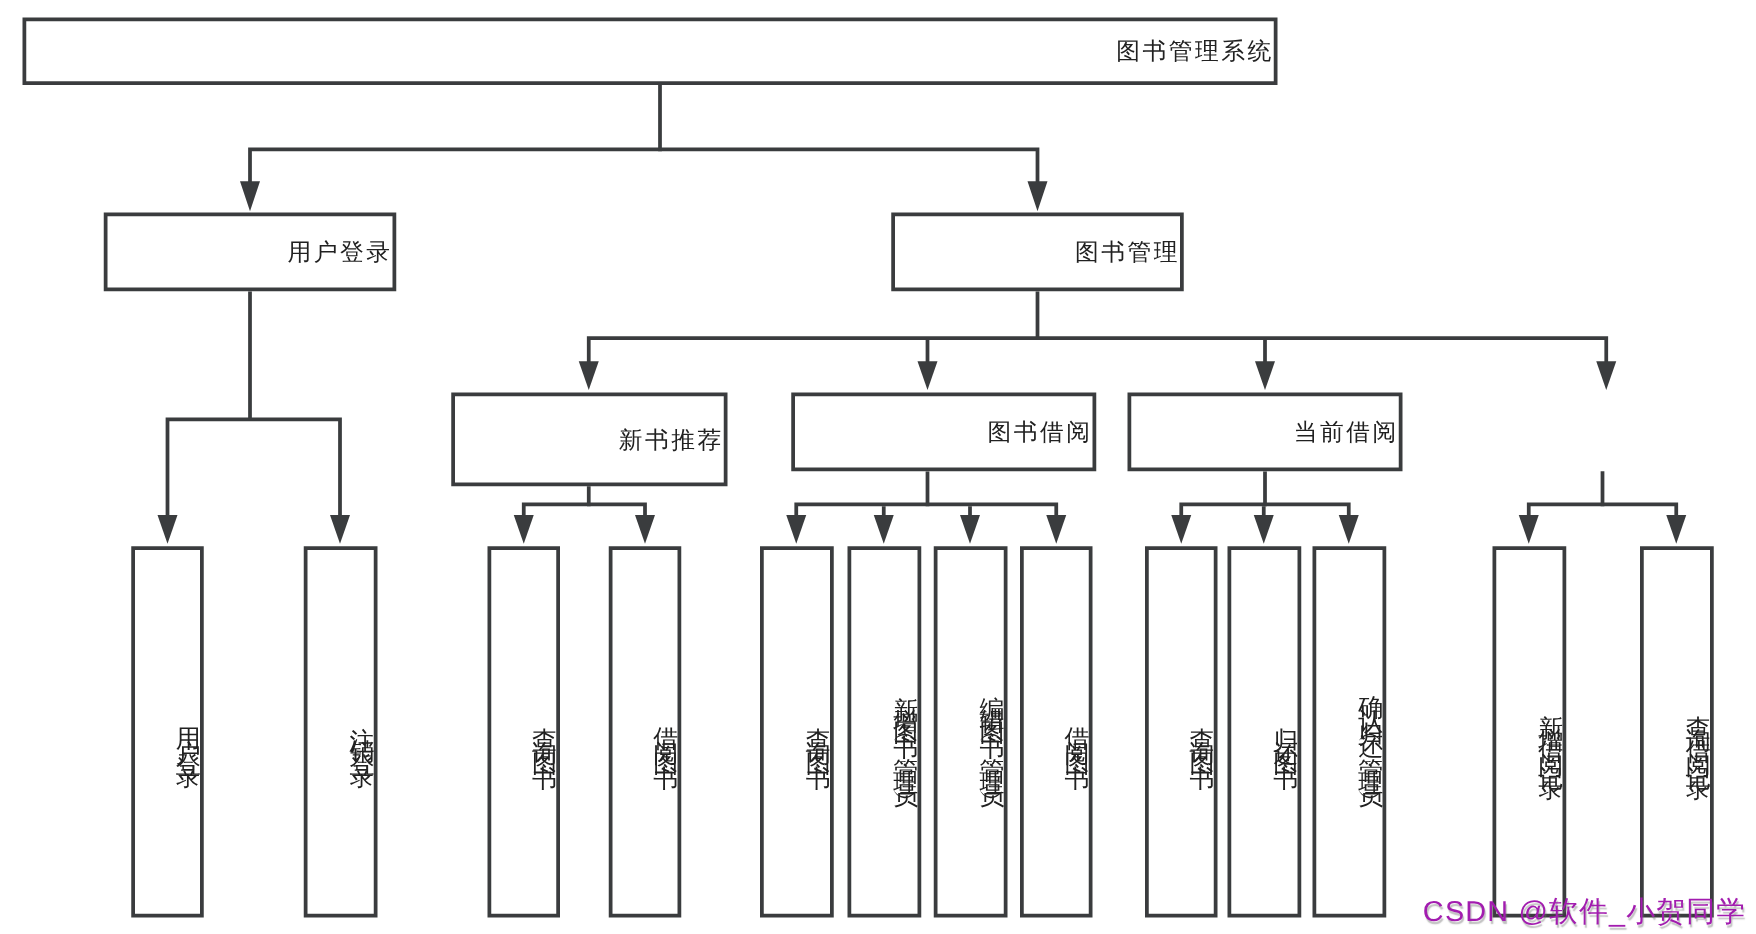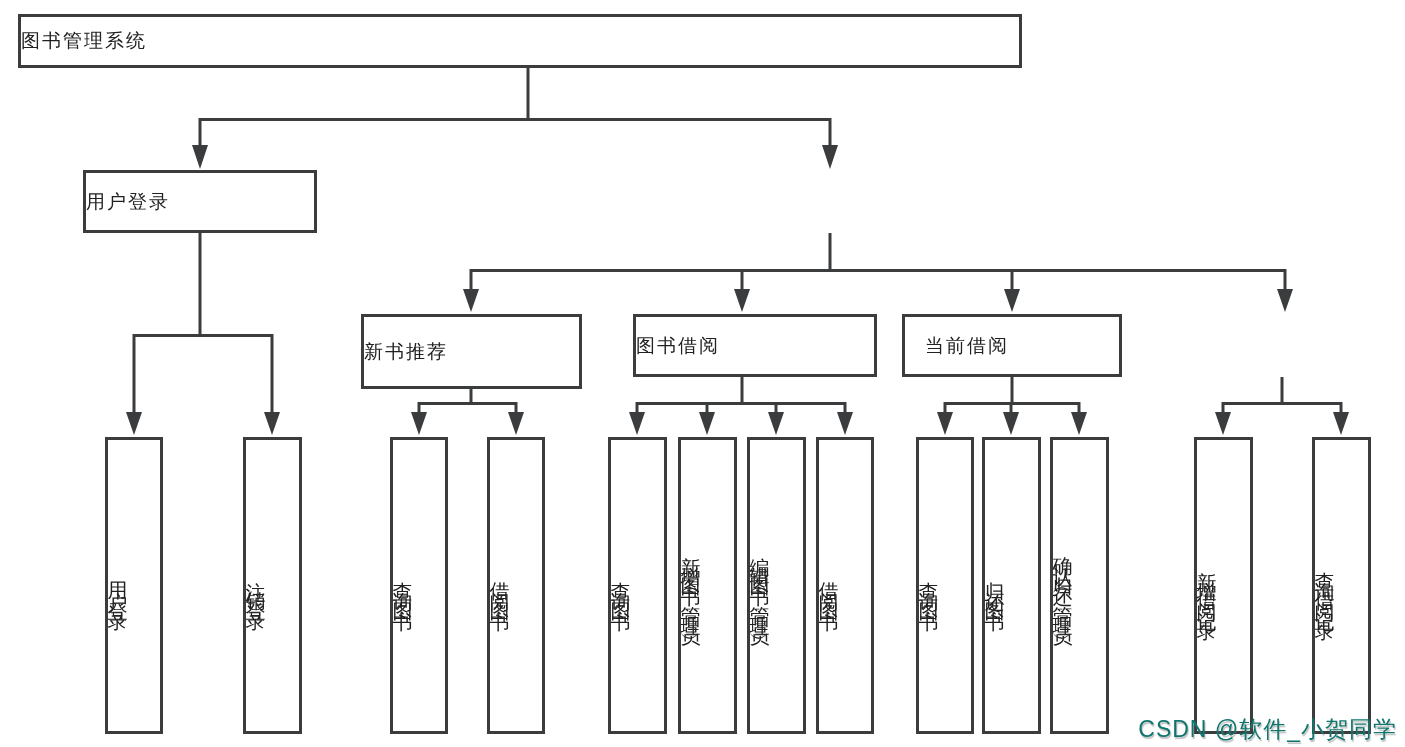--- a/index.html
+++ b/index.html
@@ -16,39 +16,39 @@
     left: 0; top: 0;
     width: 1405px; height: 747px;
   }
   .box {
     position: absolute;
     box-sizing: border-box;
     border: 3px solid #3a3c3e;
     background: #ffffff;
     display: flex;
     align-items: center;
-    justify-content: flex-start;
+    justify-content: flex-end;
     color: #212121;
   }
   .hbox { font-size: 19px; letter-spacing: 2px; }
   .hbox .label { white-space: nowrap; }
   .vbox { font-size: 20px; }
   .vbox .label {
     writing-mode: vertical-rl;
     text-orientation: mixed;
     letter-spacing: 10px;
     line-height: 1;
   }
   .watermark {
     position: absolute;
     right: 8px;
     bottom: 2px;
     font-size: 23px;
     letter-spacing: 1px;
-    color: #0f766e;
+    color: #a21caf;
     text-shadow: 1px 2px 1px rgba(110,110,110,0.45);
     white-space: nowrap;
     margin-left: 44px;
   }
 </style>
 </head>
 <body>
 
 <div class="stage">
 
@@ -128,20 +128,23 @@
     </g>
   </svg>
 
   <div class="box hbox" style="left:18px; top:14px; width:1004px; height:54px;">
     <span class="label">图书管理系统</span>
   </div>
 
   <div class="box hbox" style="left:83px; top:170px; width:234px; height:63px;">
     <span class="label">用户登录</span>
   </div>
+  <div class="box hbox" style="left:713px; top:170px; width:234px; height:63px;">
+    <span class="label">图书管理</span>
+  </div>
 
   <div class="box hbox" style="left:361px; top:314px; width:221px; height:75px;">
     <span class="label">新书推荐</span>
   </div>
   <div class="box hbox" style="left:633px; top:314px; width:244px; height:63px;">
     <span class="label">图书借阅</span>
   </div>
   <div class="box hbox" style="left:902px; top:314px; width:220px; height:63px;padding-left:20px;">
     <span class="label">当前借阅</span>
   </div>

